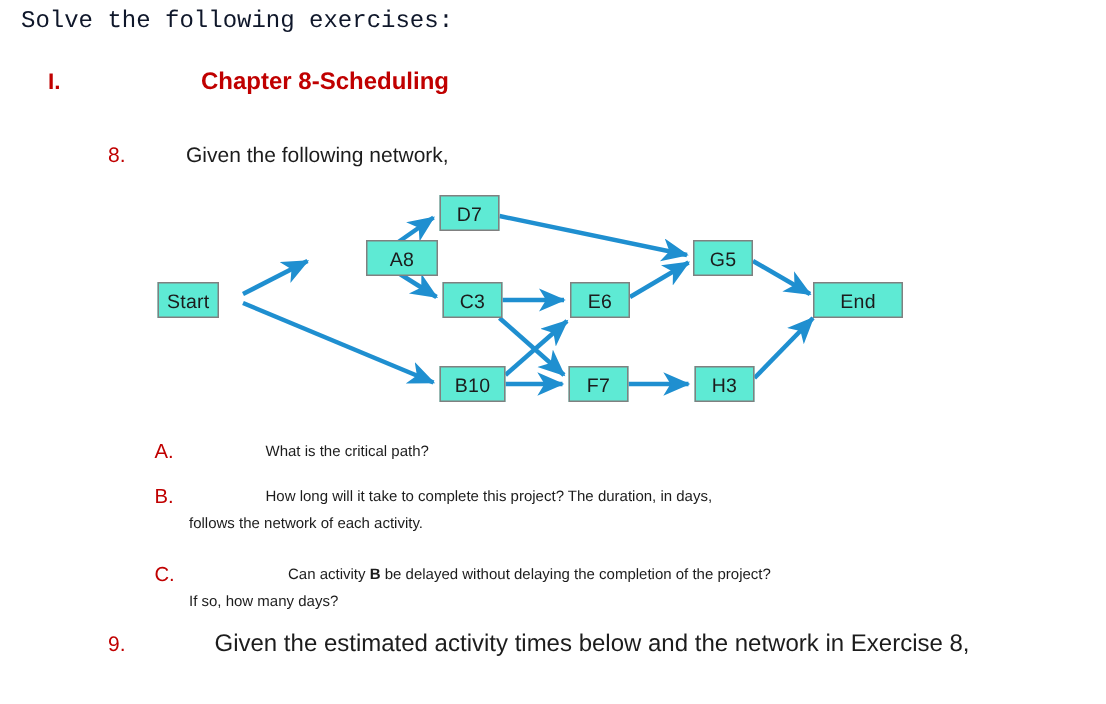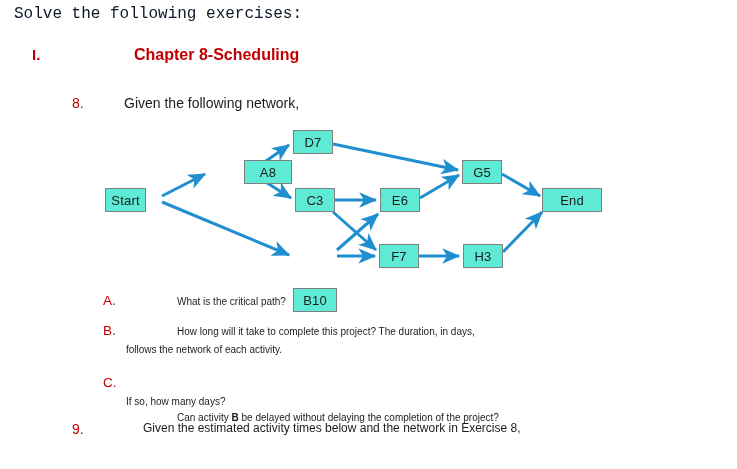--- a/index.html
+++ b/index.html
@@ -113,21 +113,21 @@
     position: absolute;
     left: 72px;
     top: 421px;
     font-size: 14px;
     color: #c00000;
   }
   .item9-text {
     position: absolute;
     left: 143px;
     top: 421px;
-    font-size: 12px;
+    font-size: 16px;
     color: #1c1c1c;
     white-space: nowrap;
   }
 </style>
 </head>
 <body>
 
 <div class="page">
 
   <div class="intro">Solve the following exercises:</div>
@@ -174,35 +174,35 @@
         <line x1="407" y1="52" x2="445" y2="74"></line>
 
         <line x1="408" y1="130" x2="447" y2="90"></line>
       </g>
     </svg>
 
     <div class="node-box" style="left:10px;  top:66px;  width:41px; height:24px;">Start</div>
     <div class="node-box" style="left:113px; top:38px;  width:48px; height:24px;margin-left:36px;">A8</div>
     <div class="node-box" style="left:198px; top:8px;   width:40px; height:24px;">D7</div>
     <div class="node-box" style="left:200px; top:66px;  width:40px; height:24px;">C3</div>
-    <div class="node-box" style="left:198px; top:122px; width:44px; height:24px;margin-top:44px;">B10</div>
+    <div class="node-box" style="left:198px; top:122px; width:44px; height:24px;">B10</div>
     <div class="node-box" style="left:285px; top:66px;  width:40px; height:24px;">E6</div>
     <div class="node-box" style="left:284px; top:122px; width:40px; height:24px;">F7</div>
     <div class="node-box" style="left:367px; top:38px;  width:40px; height:24px;">G5</div>
     <div class="node-box" style="left:368px; top:122px; width:40px; height:24px;">H3</div>
     <div class="node-box" style="left:447px; top:66px;  width:60px; height:24px;">End</div>
   </div>
 
   <span class="sub-marker" style="left:103px; top:293px;">A.</span>
   <span class="sub-body" style="left:177px; top:293px; white-space:nowrap;">What is the critical path?</span>
 
   <span class="sub-marker" style="left:103px; top:323px;">B.</span>
   <span class="sub-body" style="left:177px; top:323px; white-space:nowrap;">How long will it take to complete this project? The duration, in days,</span>
   <span class="sub-body" style="left:126px; top:341px; white-space:nowrap;">follows the network of each activity.</span>
 
   <span class="sub-marker" style="left:103px; top:375px;">C.</span>
-  <span class="sub-body" style="left:177px; top:375px; white-space:nowrap;margin-top:34px;"><span>Can activity </span><b>B</b><span> be delayed without delaying the completion of the project?</span></span>
+  <span class="sub-body" style="left:192px; top:375px; white-space:nowrap;"><span>Can activity </span><b>B</b><span> be delayed without delaying the completion of the project?</span></span>
   <span class="sub-body" style="left:126px; top:393px; white-space:nowrap;">If so, how many days?</span>
 
   <span class="item9-marker">9.</span>
   <span class="item9-text">Given the estimated activity times below and the network in Exercise 8,</span>
 
 </div>
 
 </body></html>

